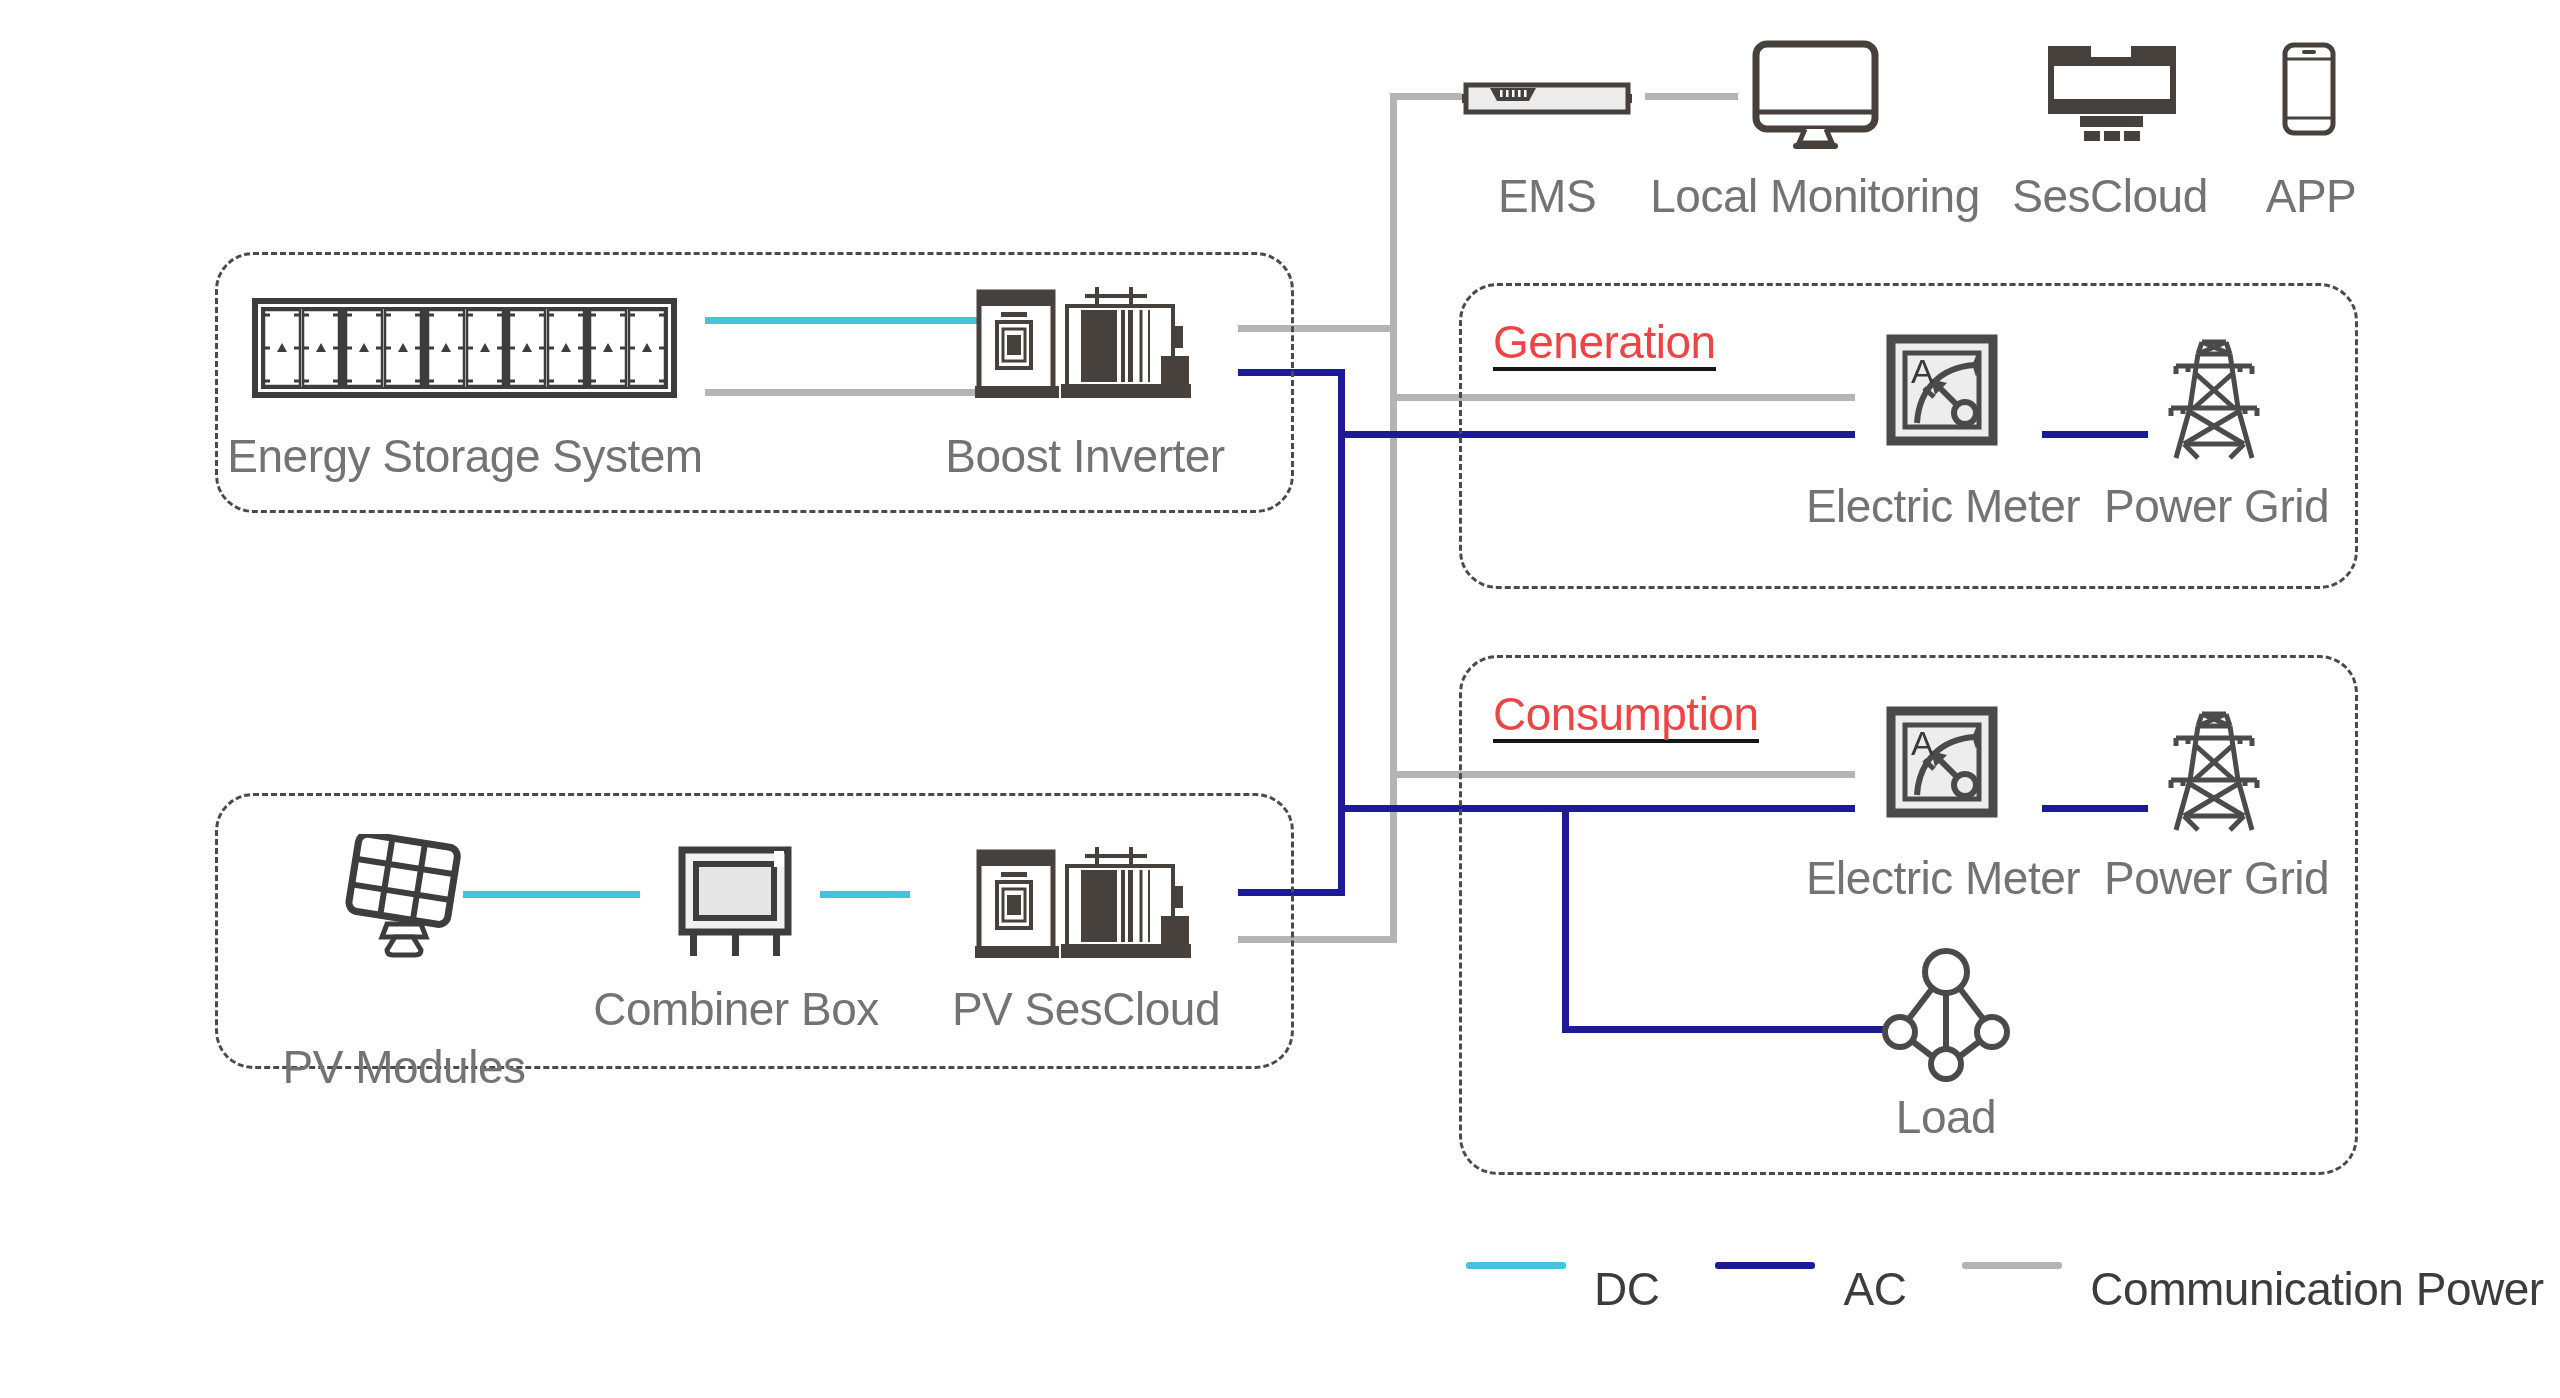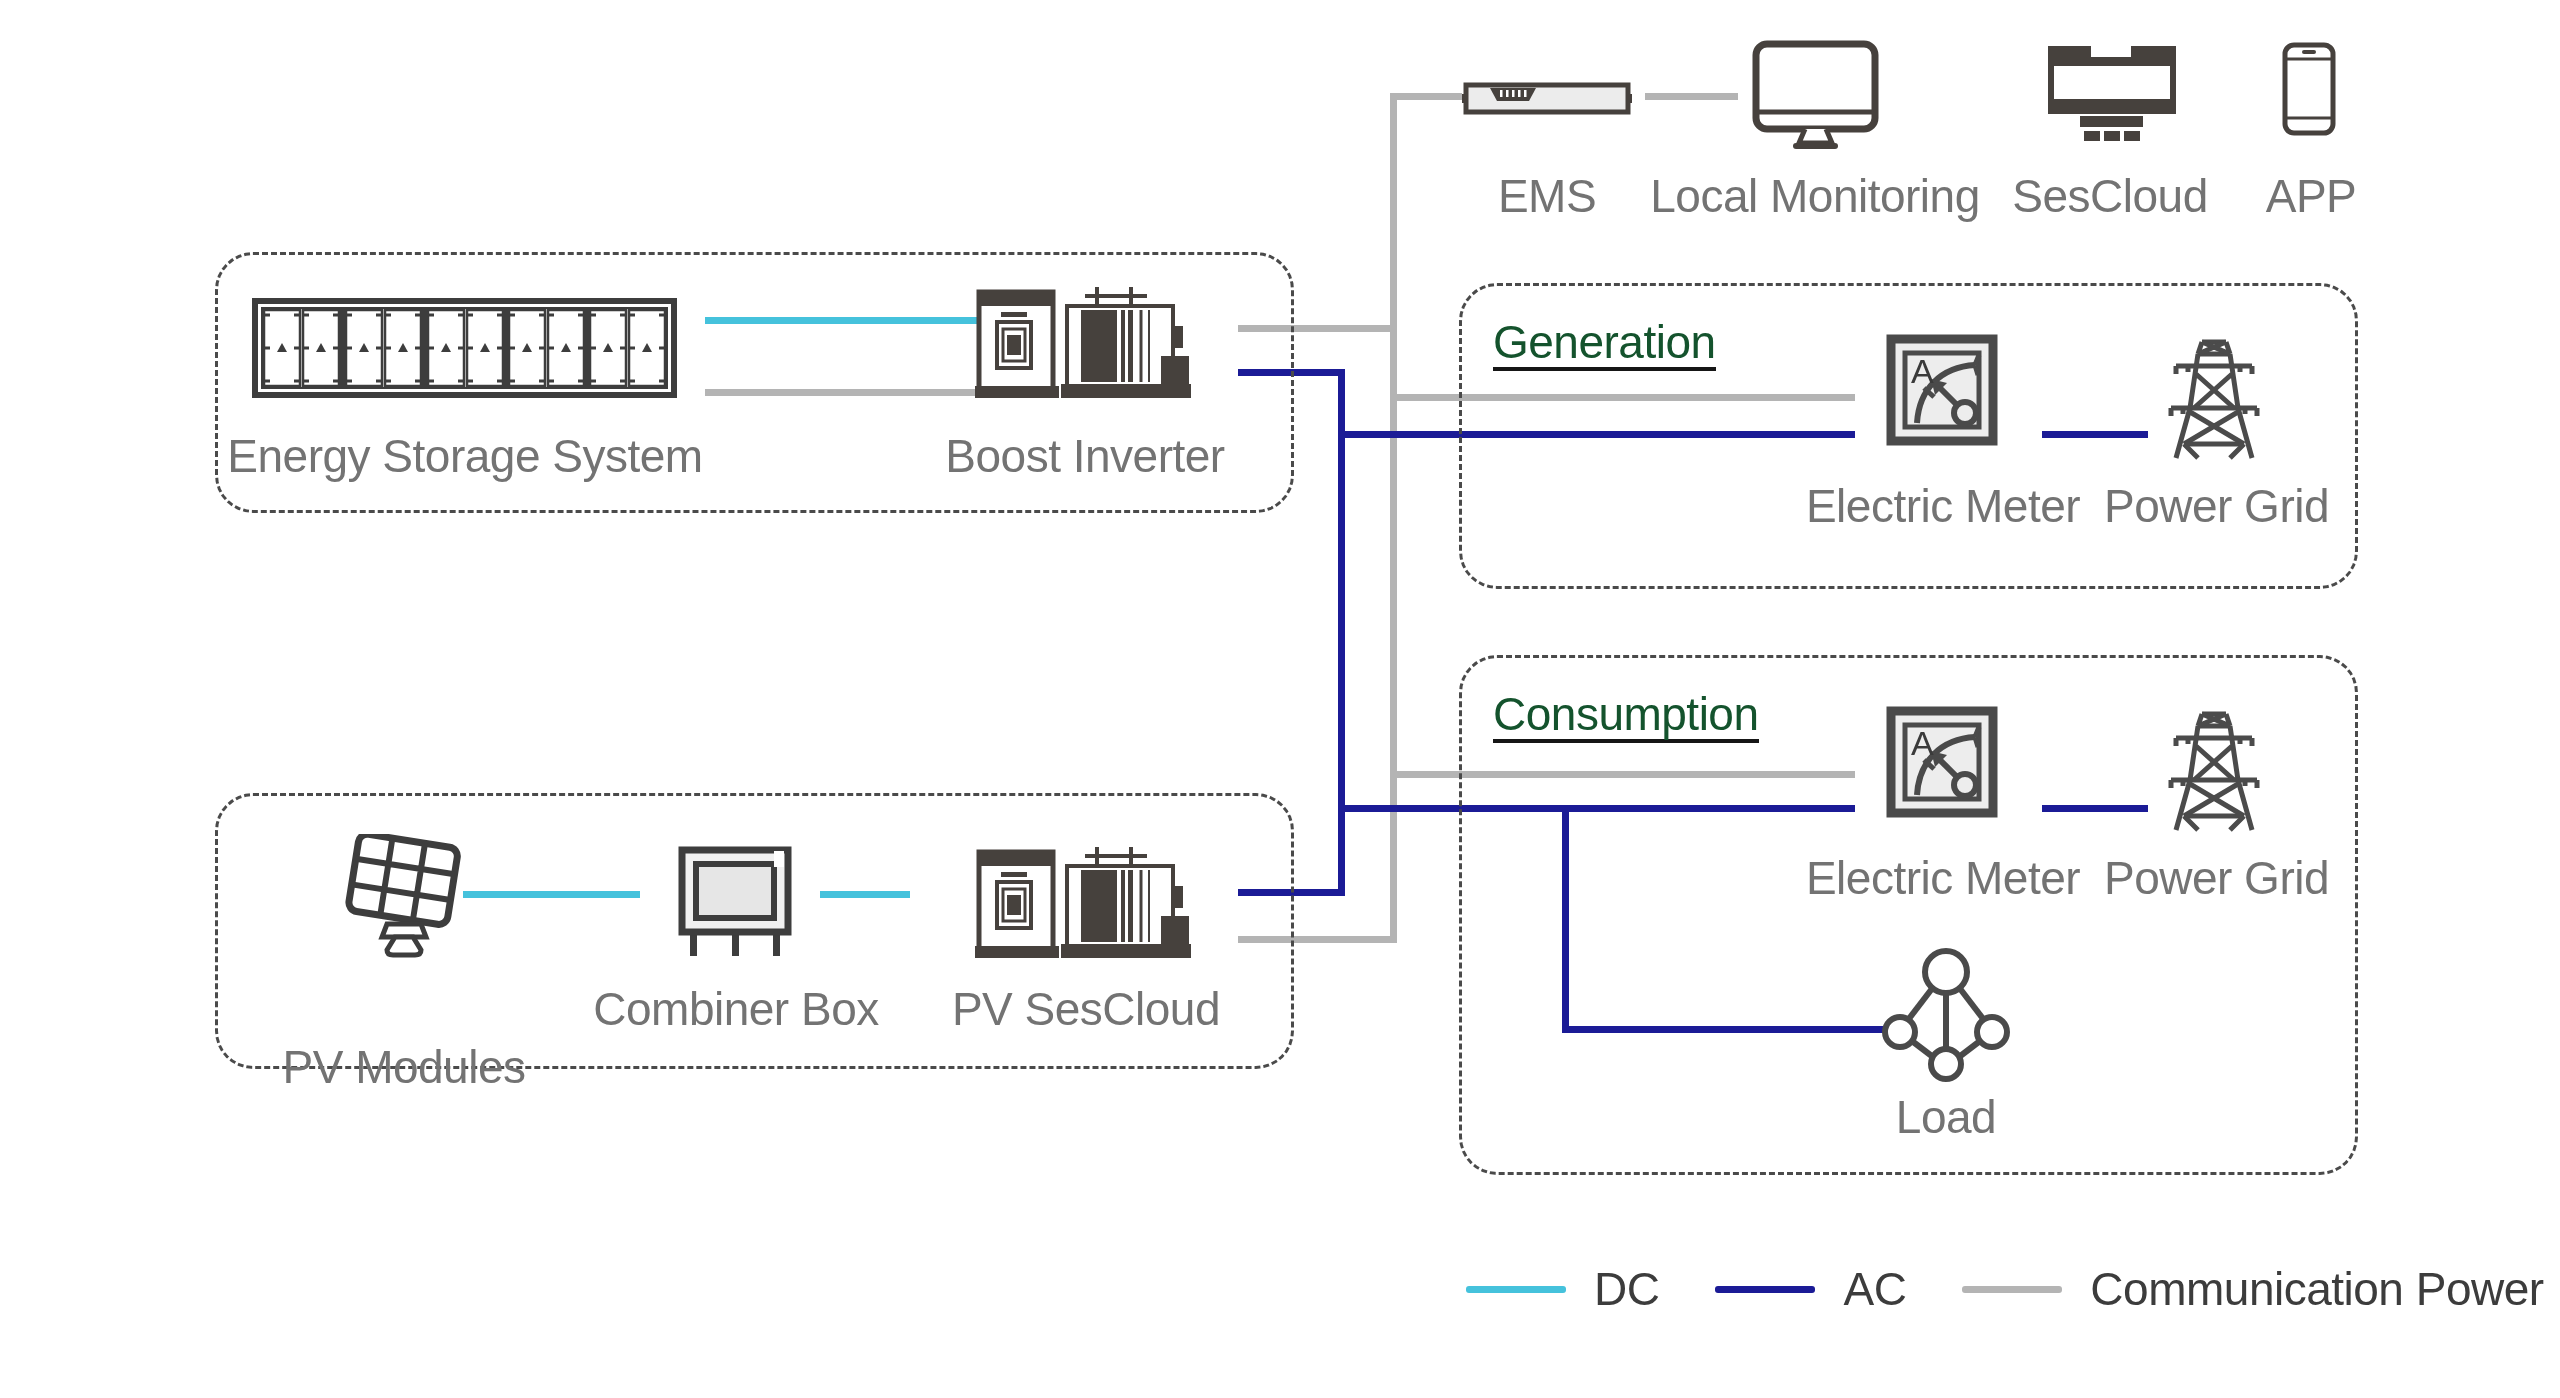--- a/index.html
+++ b/index.html
@@ -13,27 +13,27 @@
   .line{position:absolute;}
   .line.dc{background:#45c2dc;}
   .line.ac{background:#1b1b96;}
   .line.comm{background:#b4b4b4;}
   .node-label{
     position:absolute;font-size:46px;font-weight:400;letter-spacing:-0.5px;
     color:#737373;text-align:center;white-space:nowrap;
   }
   .group-title{
     position:absolute;display:inline-block;font-size:46px;font-weight:400;letter-spacing:-0.5px;
-    color:#14532d;border-bottom:4px solid #161616;padding-bottom:2px;line-height:1;white-space:nowrap;
+    color:#ef4444;border-bottom:4px solid #161616;padding-bottom:2px;line-height:1;white-space:nowrap;
   }
   .icon{position:absolute;}
   .legend{
     position:absolute;left:1466px;top:1262px;height:54px;display:flex;align-items:center;
   }
-  .legend-item{display:flex;align-items:center;margin-right:56px;}
+  .legend-item{display:flex;align-items:flex-start;margin-right:56px;}
   .legend-swatch{width:100px;height:7px;border-radius:3px;margin-right:28px;}
   .legend-label{font-size:46px;color:#3c3c3c;letter-spacing:-0.5px;white-space:nowrap;}
 </style>
 </head>
 <body>
 
 <div class="canvas">
 
   <svg width="0" height="0" style="position:absolute">
     <defs>

